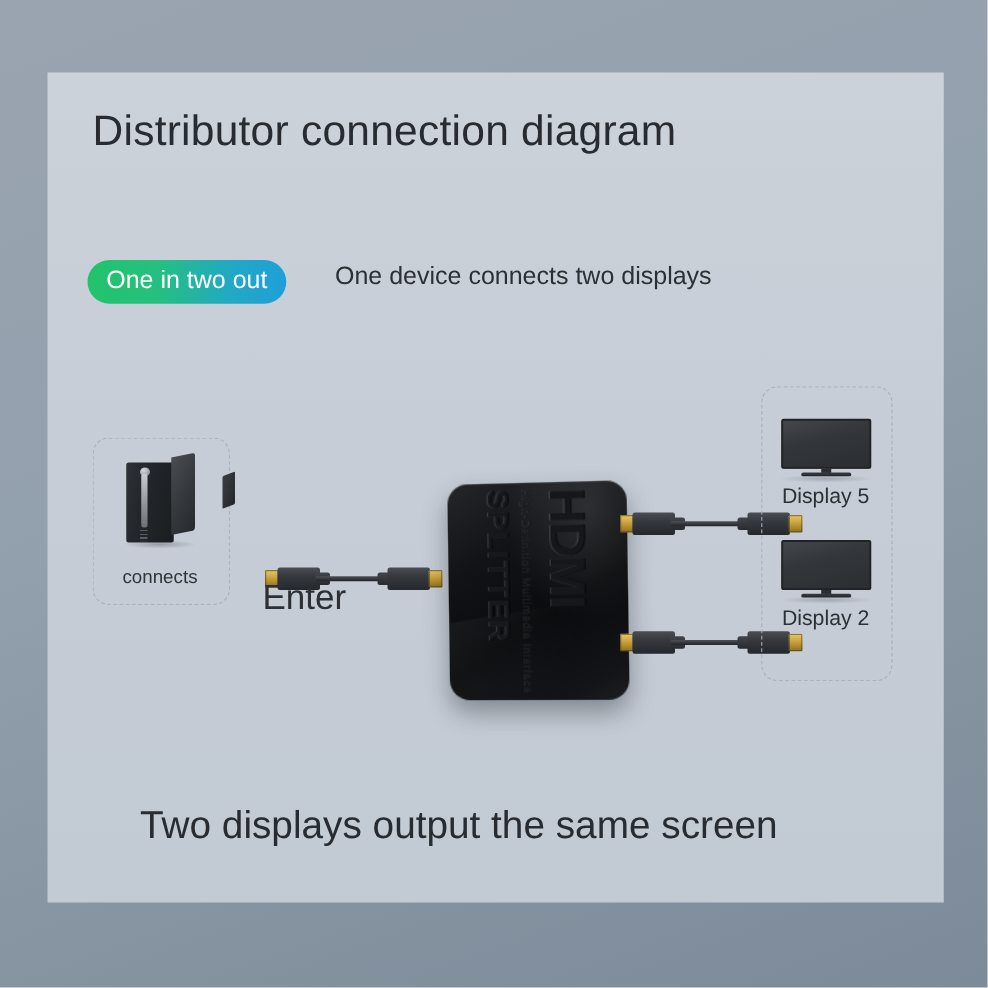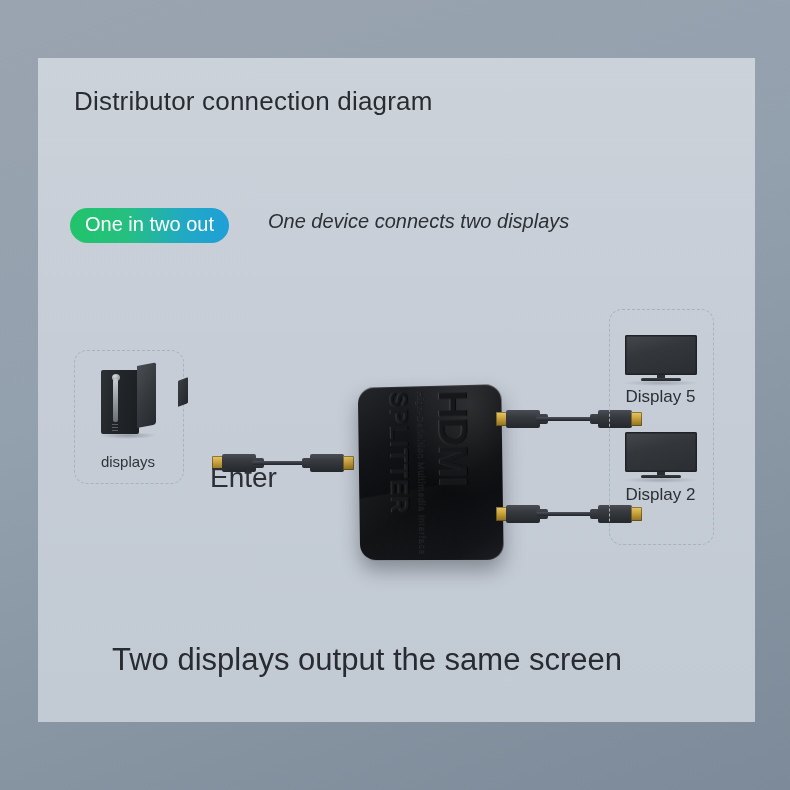--- a/index.html
+++ b/index.html
@@ -13,31 +13,31 @@
 
   
   .card{
     position:absolute;left:38px;top:58px;width:717px;height:664px;
     background:linear-gradient(180deg,#ccd2da 0%,#c6cdd6 45%,#c2cad3 100%);
   }
 
   
   .title{
     position:absolute;left:36px;top:28px;
-    font-size:26px;color:#282c31;letter-spacing:.2px;white-space:nowrap;
+    font-size:34px;color:#282c31;letter-spacing:.2px;white-space:nowrap;
   }
   .badge{
     position:absolute;left:32px;top:150px;
     padding:5px 15px 7px 15px;border-radius:18px;
     background:linear-gradient(90deg,#22c36b 0%,#25c07f 35%,#21a9c4 72%,#1f9fd8 100%);
     color:#ffffff;font-size:20px;white-space:nowrap;line-height:1.15;
   }
   .subtitle{
     position:absolute;left:230px;top:152px;
-    font-size:20px;color:#2c3035;white-space:nowrap;font-style:italic;
+    font-size:20px;color:#2c3035;white-space:nowrap;
   }
   .footer{
     position:absolute;left:74px;top:584px;
     font-size:31px;color:#282c31;white-space:nowrap;
   }
 
   
   .dashed{
     position:absolute;border:1.4px dashed #a9b2bd;border-radius:13px;
   }
@@ -183,21 +183,21 @@
       <div class="pc-shadow"></div>
       <div class="pc-body">
         <div class="pc-power"></div>
         <div class="pc-strip"></div>
         <div class="pc-dots"></div>
       </div>
       <div class="pc-side">
         <div class="pc-vent"></div>
       </div>
     </div>
-    <div class="equip-label">displays</div>
+    <div class="equip-label">connects</div>
 
     <div class="cable cable-in">
       <div class="tip l"></div>
       <div class="plug l"></div>
       <div class="strain l"></div>
       <div class="wire"></div>
       <div class="strain r"></div>
       <div class="plug r"></div>
       <div class="tip r"></div>
     </div>

